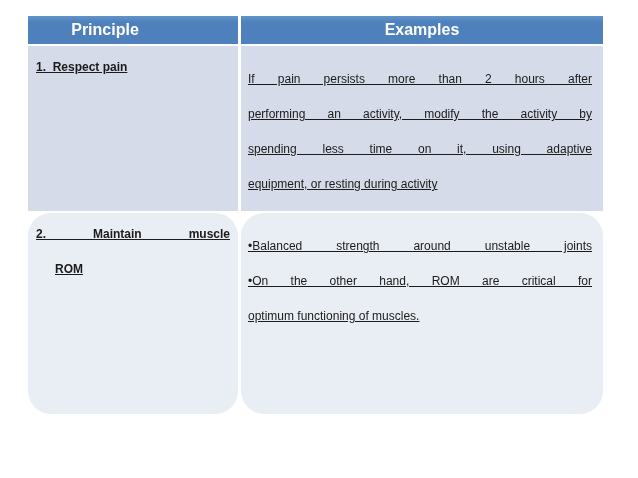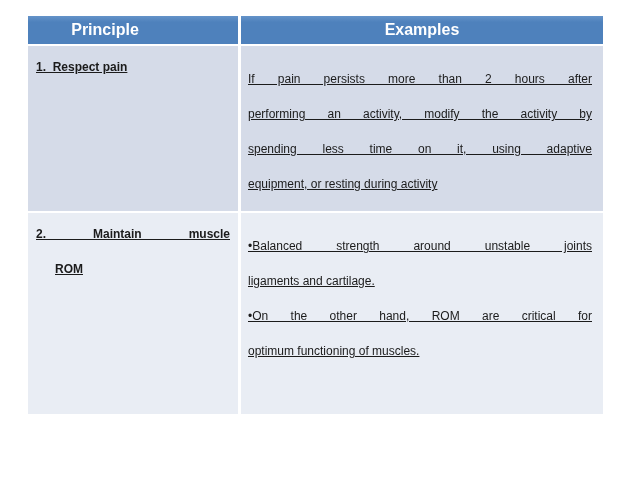--- a/index.html
+++ b/index.html
@@ -48,21 +48,21 @@
   .th-principle { padding-right: 56px; }
 
   .td {
     font-size: 12px;
     line-height: 35px;
     color: var(--body-text);
     overflow: hidden;
     text-decoration: underline;
   }
   .td-odd  { background: var(--row-odd-bg); }
-  .td-even { background: var(--row-even-bg); }
+  .td-even { background: var(--row-even-bg); border-radius: 23px; }
 
   .td-principle { font-weight: bold; padding: 4px 8px 0 8px; }
   .td-examples  { padding: 16px 11px 0 7px; }
 
   .jline {
     text-align: justify;
     text-align-last: justify;
     -moz-text-align-last: justify;
     text-justify: inter-word;
     white-space: nowrap;
@@ -101,21 +101,20 @@
 
     <div class="td td-even td-principle hang">
       <div class="para">
           <div class="jline">2. Maintain muscle</div>
           <div class="jline jlast">ROM</div>
         </div>
     </div>
     <div class="td td-even td-examples">
       <div class="para">
           <div class="jline">•Balanced strength around unstable joints</div>
-          <div class="jline jlast">ligaments and cartilage.</div>
         </div>
       <div class="para">
           <div class="jline">•On the other hand, ROM are critical for</div>
           <div class="jline jlast">optimum functioning of muscles.</div>
         </div>
     </div>
 
   </div>
 </div>
 

